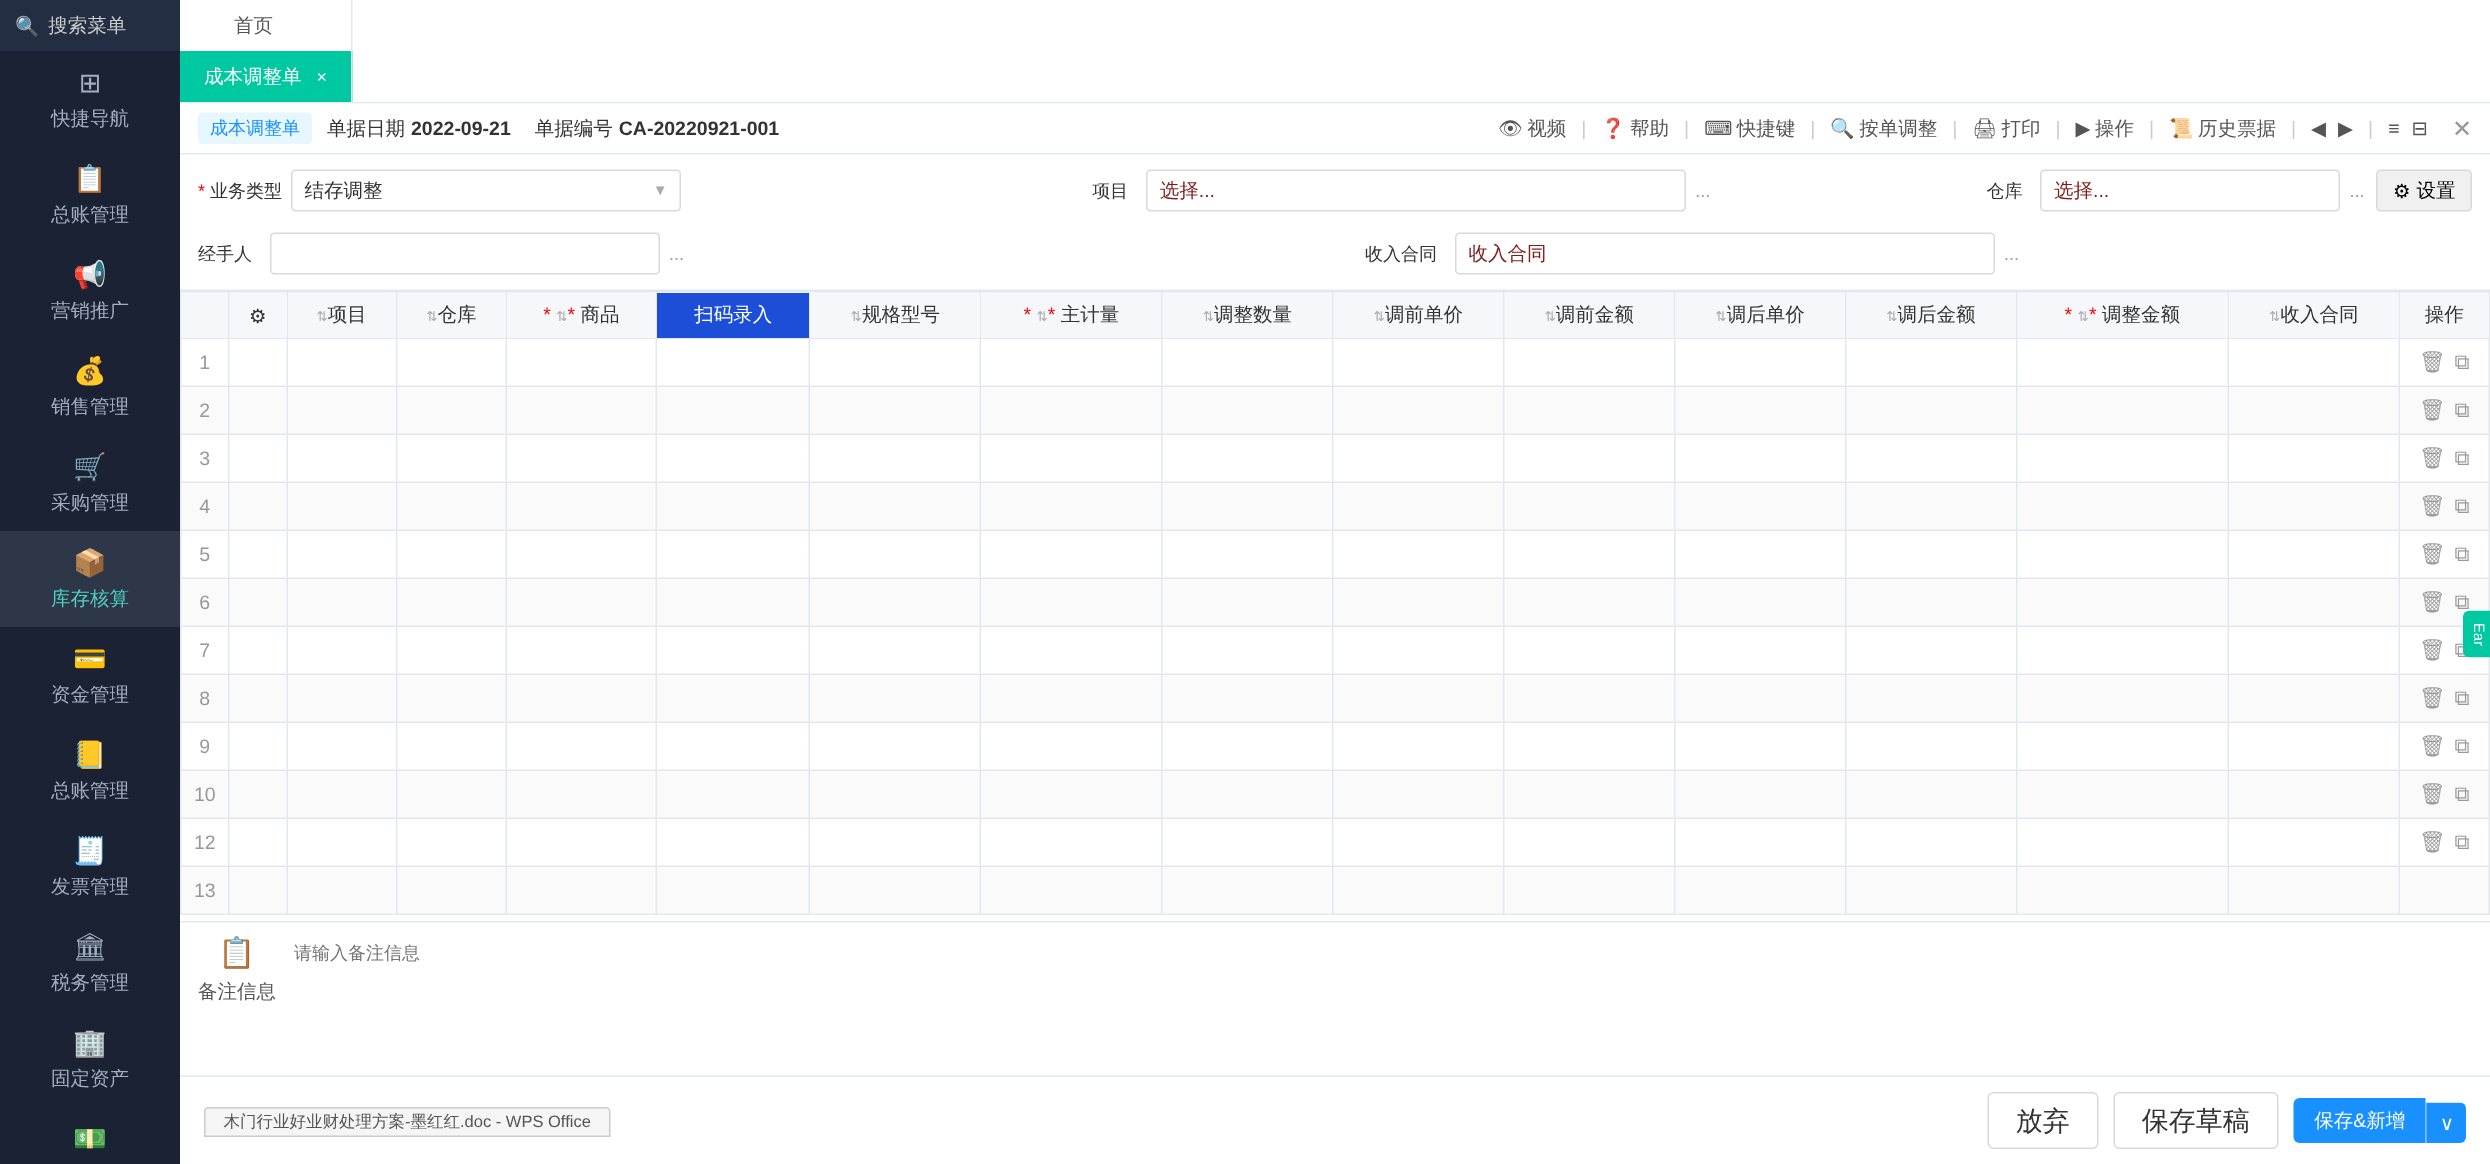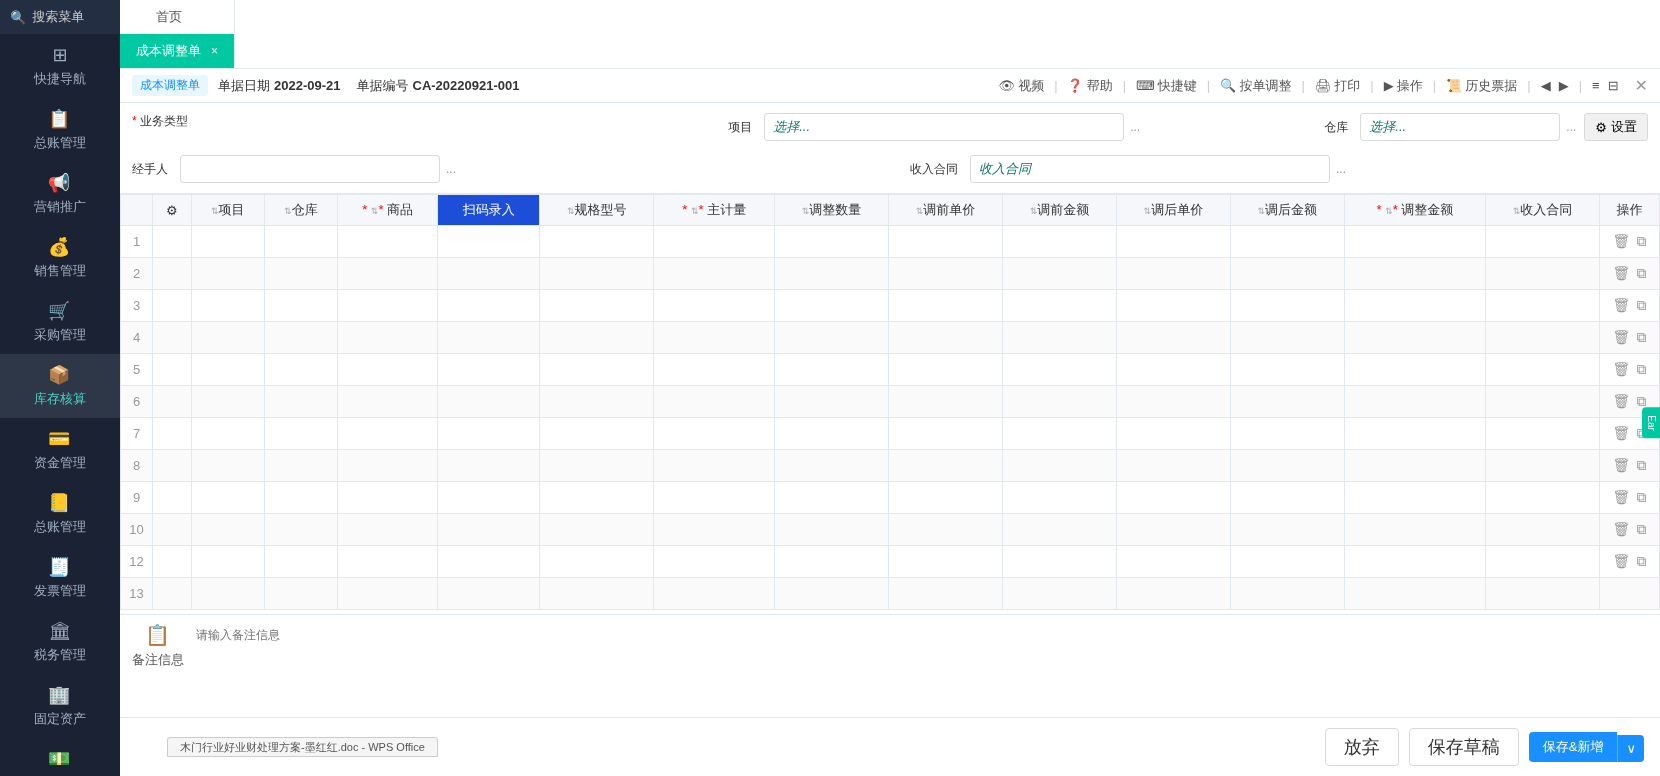--- a/index.html
+++ b/index.html
@@ -138,21 +138,21 @@
     
     .form-fields {
       padding: 10px 12px;
       border-bottom: 1px solid #e2e8f0;
       display: flex;
       flex-wrap: wrap;
       gap: 8px 0;
     }
     .field-row {
       display: flex;
-      align-items: flex-start;
+      align-items: center;
       width: 100%;
       gap: 0;
     }
     .field-group {
       display: flex;
       align-items: center;
       flex: 1;
       min-width: 300px;
     }
     .field-label {
@@ -172,21 +172,21 @@
       font-size: 12px;
       height: 28px;
       min-width: 180px;
       color: #333;
       background: #fff;
       display: flex;
       align-items: center;
       justify-content: space-between;
     }
     .field-input.has-value { color: #333; }
-    .field-input .placeholder { color: #0f766e; font-style: italic; }
+    .field-input .placeholder { color: #7f1d1d; }
     .field-ellipsis { color: #999; font-size: 12px; margin-left: 6px; cursor: pointer; }
     .settings-btn {
       background: #f0f0f0;
       border: 1px solid #d9d9d9;
       padding: 2px 10px;
       border-radius: 3px;
       cursor: pointer;
       font-size: 12px;
       display: flex;
       align-items: center;
@@ -292,21 +292,20 @@
       gap: 10px;
       position: absolute;
       bottom: 0;
       left: 0;
       right: 0;
     }
     .footer-left {
       flex: 1;
       font-size: 11px;
       color: #666;
-      margin-left: 31px;
     }
     .btn {
       padding: 6px 18px;
       border-radius: 4px;
       cursor: pointer;
       font-size: 18px;
       border: 1px solid #d9d9d9;
       background: #fff;
       color: #333;
     }
@@ -460,20 +459,24 @@
         <span class="toolbar-action">≡</span>
         <span class="toolbar-action">⊟</span>
         <span class="close-window">✕</span>
       </div>
     </div>
 
     <div class="form-fields">
       <div class="field-row">
         <div class="field-group">
           <span class="field-label required">业务类型</span>
+          <div class="field-input has-value" style="min-width:260px;">
+            <span>结存调整</span>
+            <span style="color:#aaa; font-size:10px;">▼</span>
+          </div>
         </div>
         <div style="flex:1; display:flex; align-items:center; margin-left:40px;">
           <span class="field-label">项目</span>
           <div class="field-input" style="flex:1; max-width:360px; margin-left:6px;">
             <span class="placeholder">选择...</span>
           </div>
           <span class="field-ellipsis">...</span>
         </div>
         <div style="display:flex; align-items:center; margin-left:40px;">
           <span class="field-label">仓库</span>

